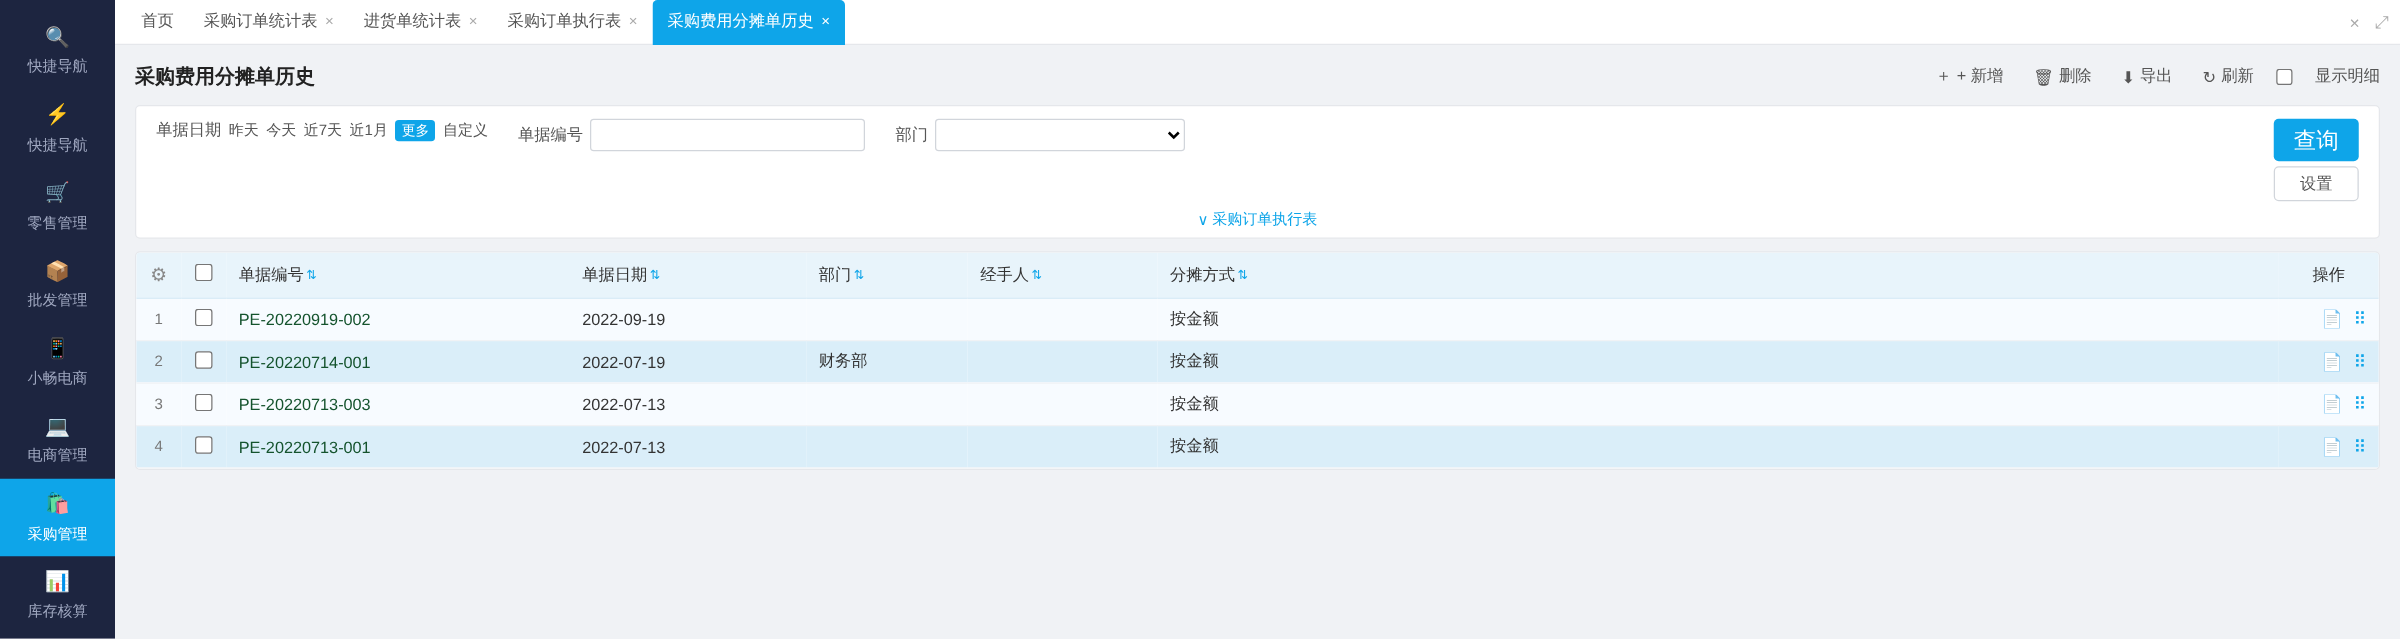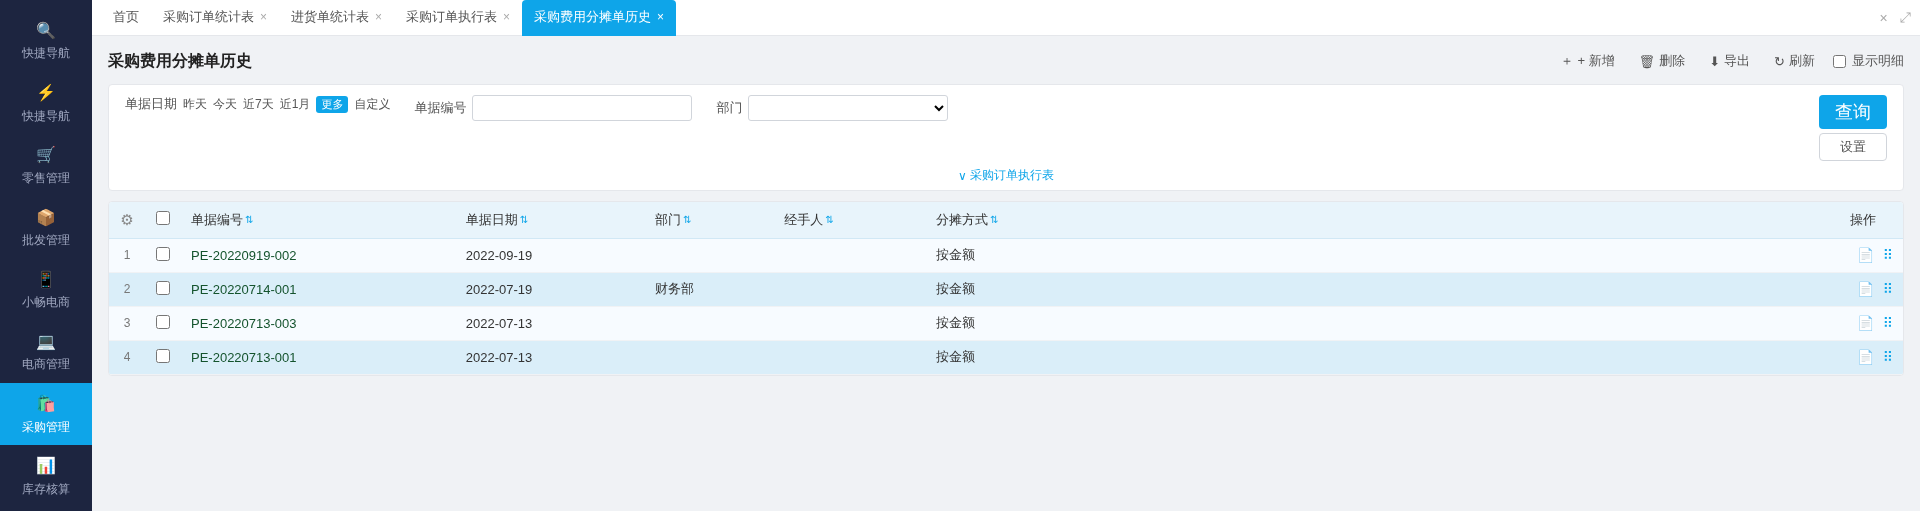--- a/index.html
+++ b/index.html
@@ -125,21 +125,21 @@
     }
     .btn-settings {
       background: #fff;
       color: #555;
       border: 1px solid #d1d5db;
       border-radius: 4px;
       padding: 4px 12px;
       cursor: pointer;
       font-size: 13px;
     }
-    .show-label { display: flex; align-items: center; gap: 6px; font-size: 13px; color: #555; cursor: pointer; }
+    .show-label { display: flex; align-items: center; gap: 18px; font-size: 13px; color: #555; cursor: pointer; }
 
     
     .filter-panel {
       background: #fff;
       border-radius: 4px;
       padding: 10px 16px 6px;
       margin-bottom: 10px;
       border: 1px solid #e5e7eb;
     }
     .filter-row {

